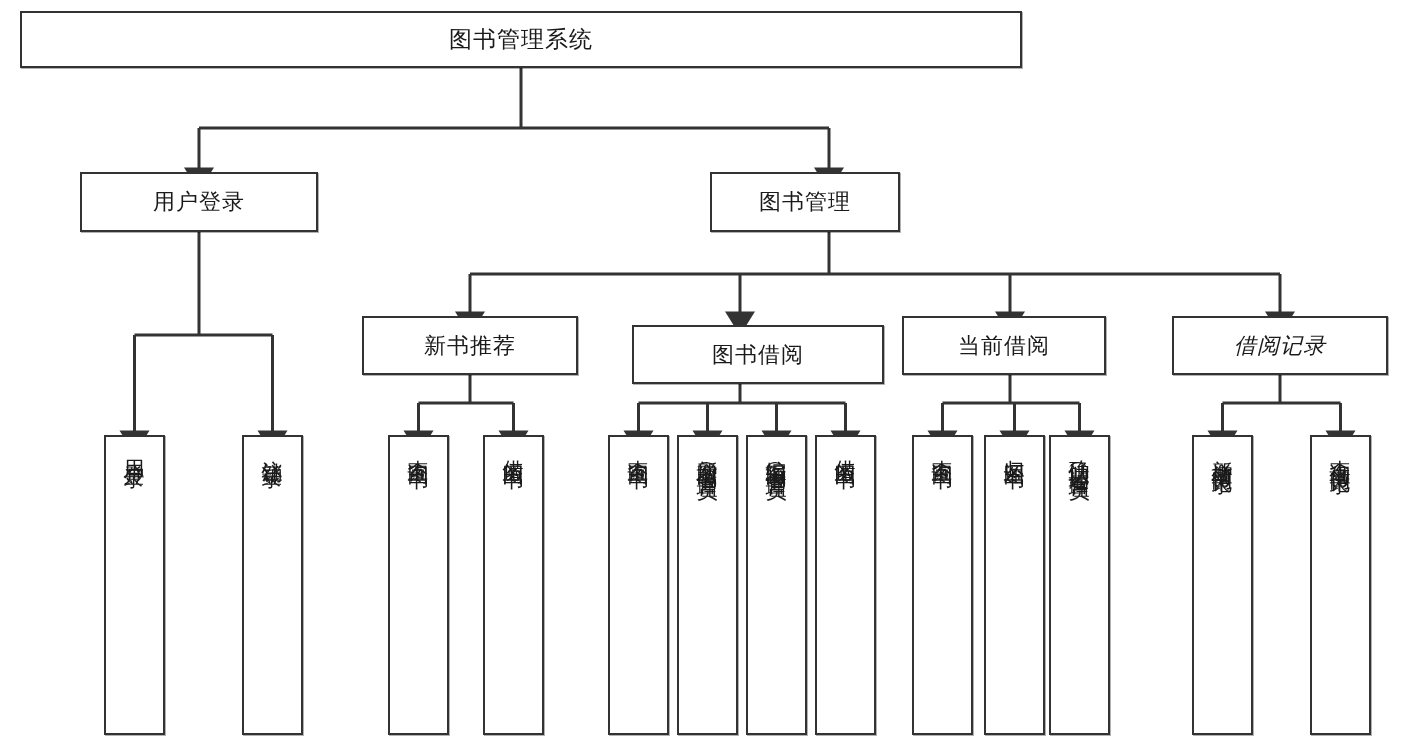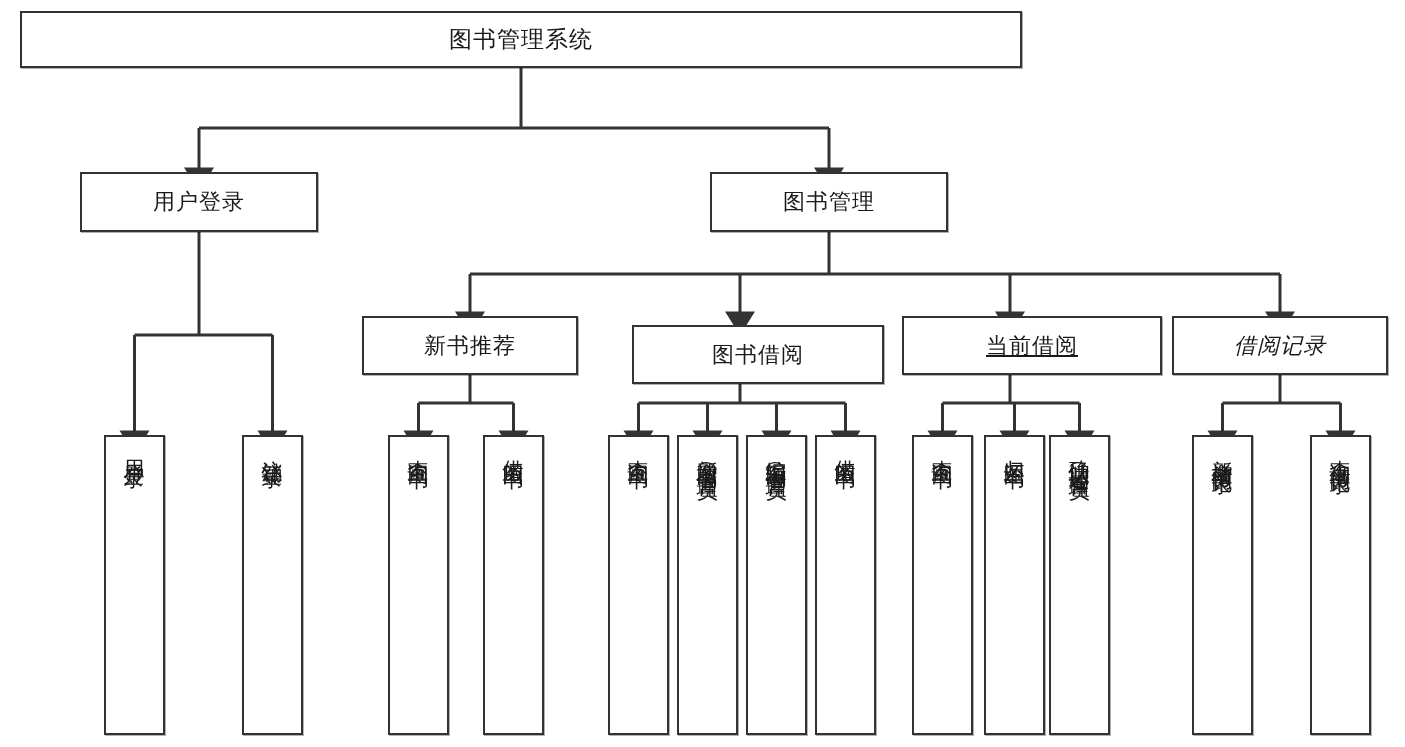--- a/index.html
+++ b/index.html
@@ -121,30 +121,30 @@
       </g>
   </svg>
 
   <div id="nodes-layer">
       <div class="node horiz root" style="left: 20px; top: 11px; width: 1002px; height: 57px;">
         <span class="node-label">图书管理系统</span>
       </div>
       <div class="node horiz" style="left: 80px; top: 172px; width: 238px; height: 60px;">
         <span class="node-label">用户登录</span>
       </div>
-      <div class="node horiz" style="left: 710px; top: 172px; width: 238px; height: 60px;">
+      <div class="node horiz" style="left: 710px; top: 172px; width: 190px; height: 60px;">
         <span class="node-label">图书管理</span>
       </div>
       <div class="node horiz" style="left: 362px; top: 316px; width: 216px; height: 59px; justify-content: center;">
         <span class="node-label">新书推荐</span>
       </div>
       <div class="node horiz" style="left: 632px; top: 325px; width: 252px; height: 59px;">
         <span class="node-label">图书借阅</span>
       </div>
-      <div class="node horiz" style="left: 902px; top: 316px; width: 260px; height: 59px; text-decoration: underline;">
+      <div class="node horiz" style="left: 902px; top: 316px; width: 204px; height: 59px;">
         <span class="node-label">当前借阅</span>
       </div>
       <div class="node horiz" style="left: 1172px; top: 316px; width: 216px; height: 59px; font-style: italic;">
         <span class="node-label">借阅记录</span>
       </div>
       <div class="node vert" style="left: 104px; top: 435px; width: 61px; height: 300px;">
         <span class="node-label">用户登录</span>
       </div>
       <div class="node vert" style="left: 242px; top: 435px; width: 61px; height: 300px;">
         <span class="node-label">注销登录</span>

